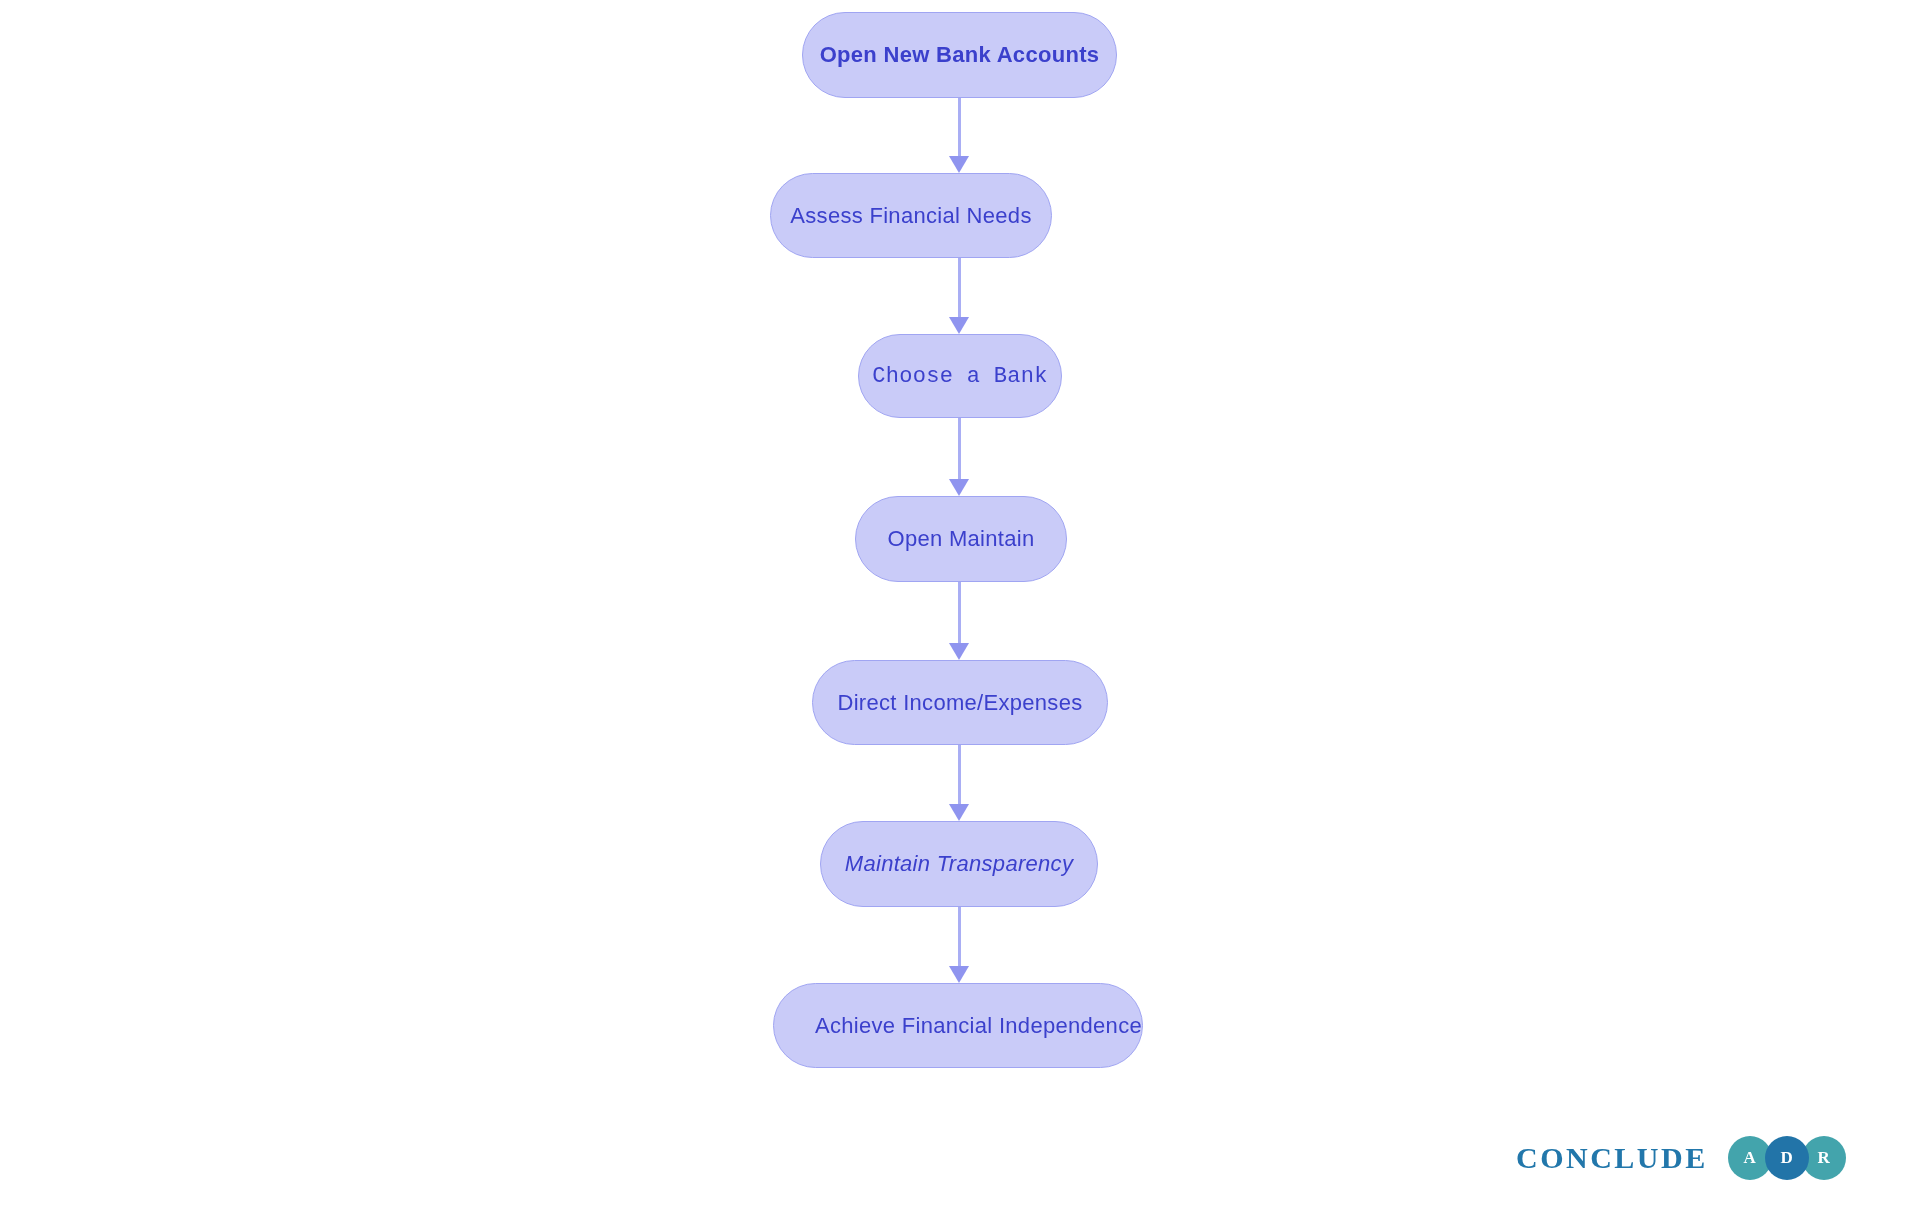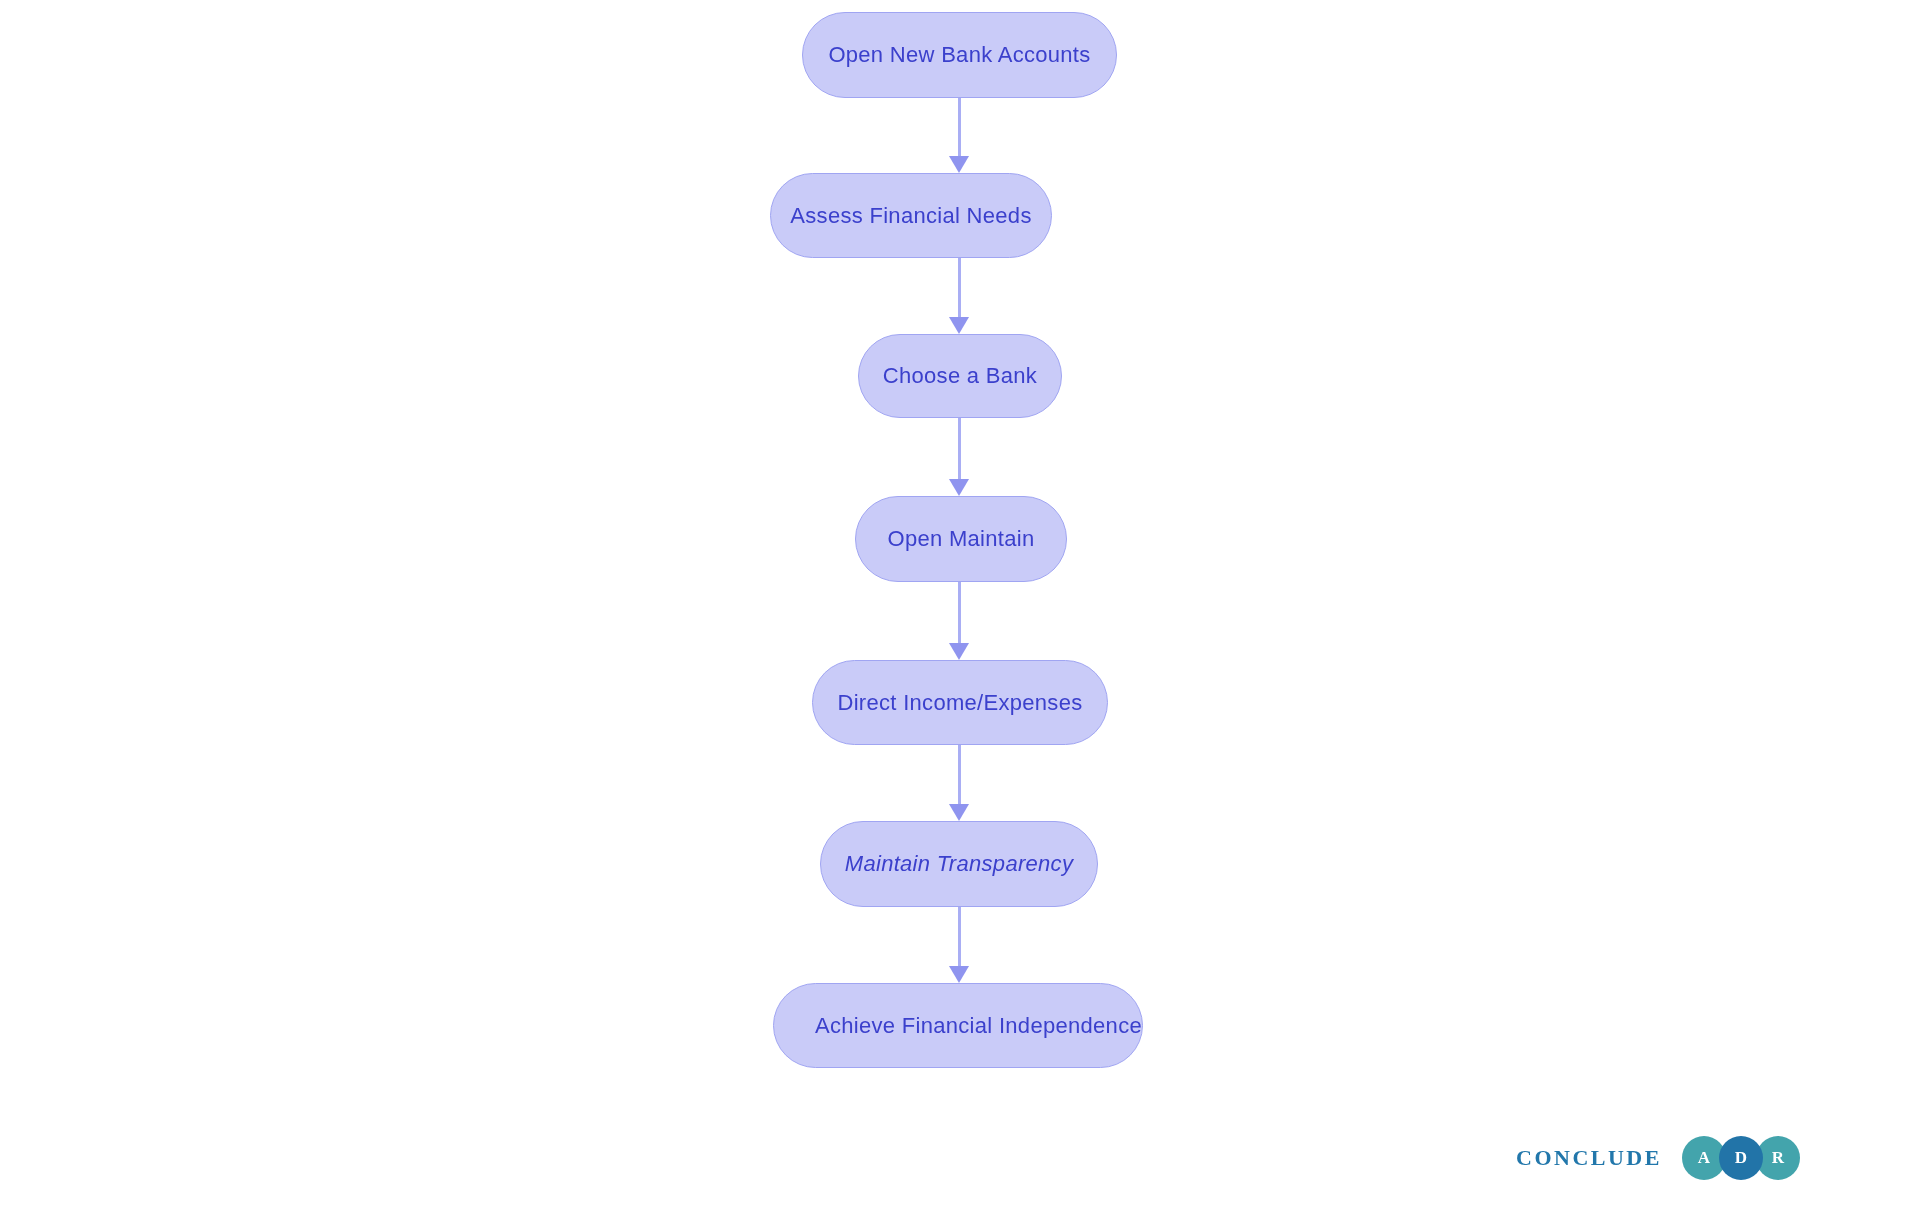--- a/index.html
+++ b/index.html
@@ -27,23 +27,23 @@
     justify-content: center;
     background: var(--node-fill, #c9cbf8);
     border: 1.5px solid var(--node-border, #a0a5f2);
     border-radius: 43px;
     color: var(--node-text, #3b40cc);
     font-size: 22px;
     letter-spacing: 0.3px;
     text-align: center;
     white-space: nowrap;
   }
-  .n1 { left: 802px; top:  12px; width: 315px; height: 86px; }
+  .n1 { left: 802px; top:  12px; width: 315px; height: 86px; font-weight: bold; }
   .n2 { left: 770px; top: 173px; width: 282px; height: 85px; }
-  .n3 { left: 858px; top: 334px; width: 204px; height: 84px; }
+  .n3 { left: 858px; top: 334px; width: 204px; height: 84px; font-family: Liberation Mono, monospace; }
   .n4 { left: 855px; top: 496px; width: 212px; height: 86px; }
   .n5 { left: 812px; top: 660px; width: 296px; height: 85px; }
   .n6 { left: 820px; top: 821px; width: 278px; height: 86px; font-style: italic; }
   .n7 { left: 773px; top: 983px; width: 370px; height: 85px; justify-content: flex-end; }
   
   .connector {
     position: absolute;
     left: 949px;
     width: 20px;
   }
@@ -76,21 +76,21 @@
     position: absolute;
     left: 1516px;
     top: 1136px;
     height: 44px;
     display: flex;
     align-items: center;
   }
   .wordmark {
     font-family: "Liberation Serif", serif;
     font-weight: bold;
-    font-size: 22px;
+    font-size: 30px;
     letter-spacing: 2.5px;
     color: var(--logo-color, #2277ab);
     margin-right: 20px;
     line-height: 44px;
   }
   .badge {
     width: 44px;
     height: 44px;
     border-radius: 50%;
     display: flex;

